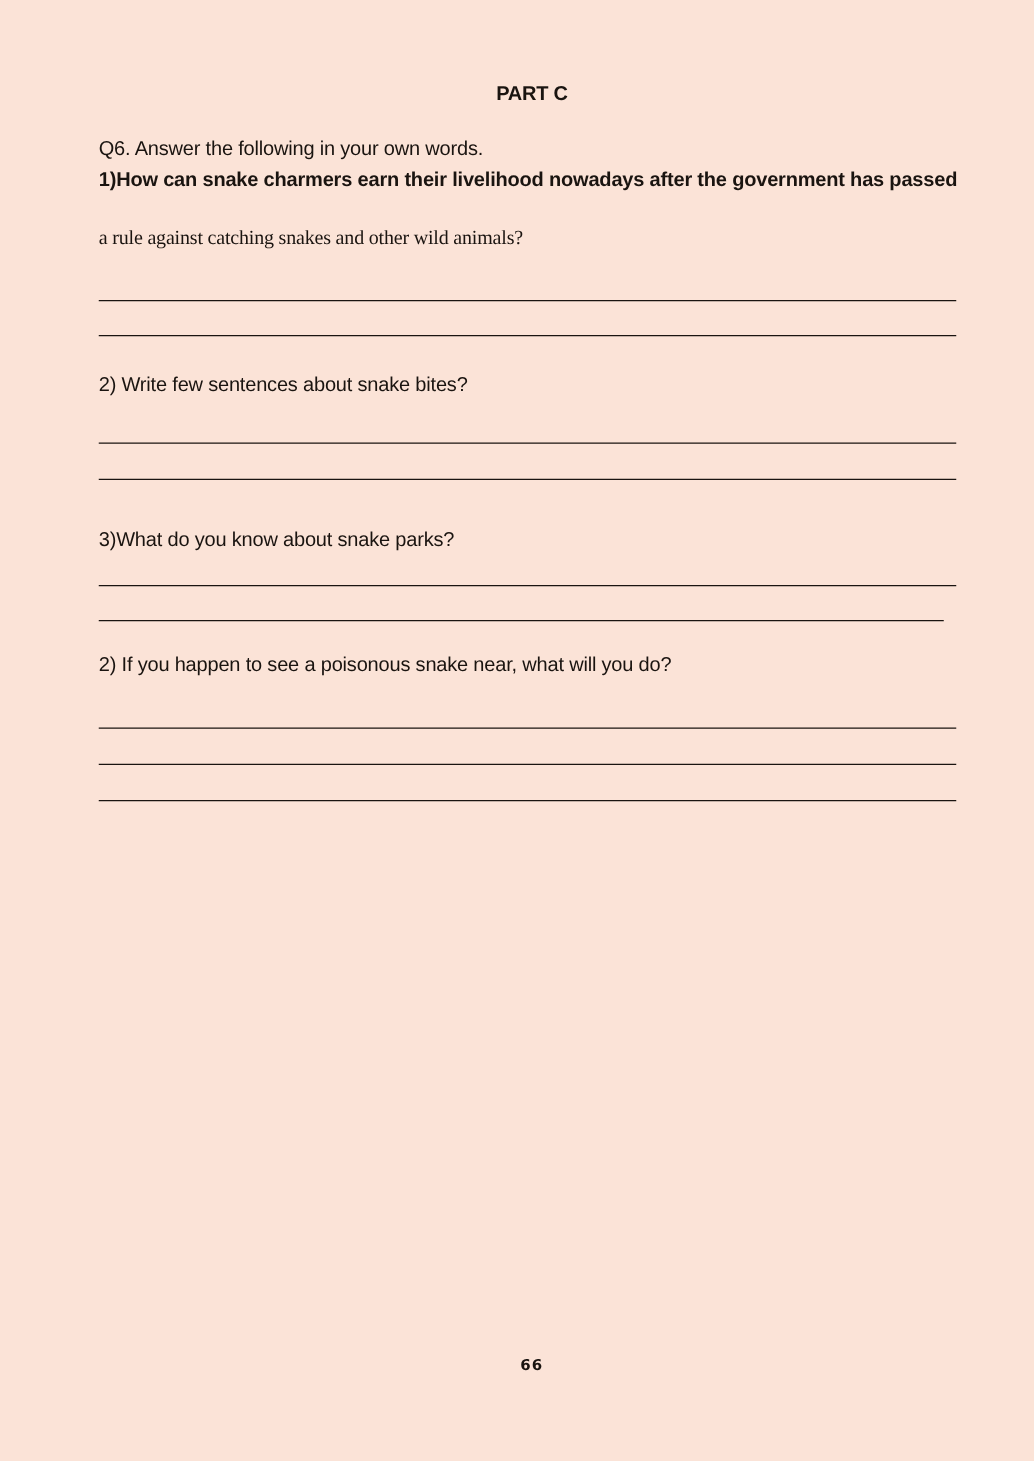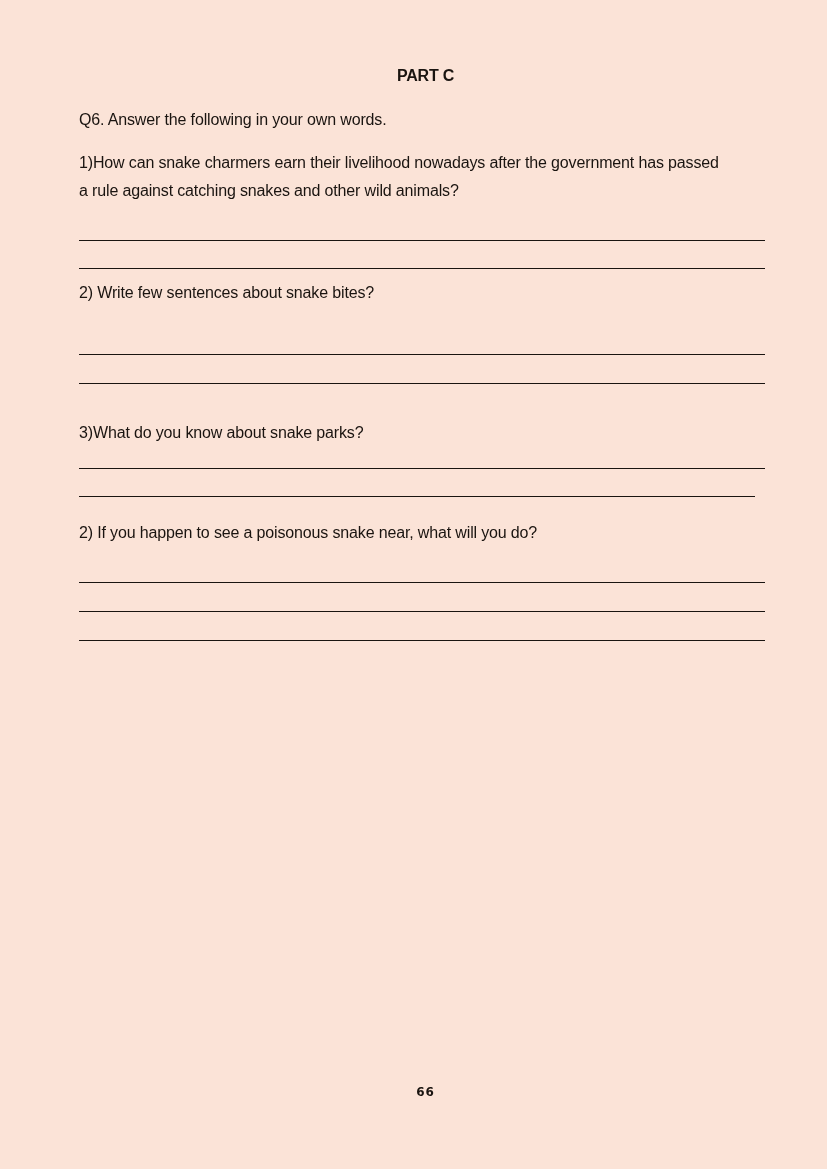--- a/index.html
+++ b/index.html
@@ -47,26 +47,26 @@
       letter-spacing: 1px;
     }
   </style>
 </head>
 <body>
 
 <div class="abs title">PART C</div>
 
 <div class="abs text" style="top:111px;">Q6. Answer the following in your own words.</div>
 
-<div class="abs text" style="top:154px;">1)How can snake charmers earn their livelihood nowadays after the government has passed</div>
-<div class="abs text" style="top:182px;">a rule against catching snakes and other wild animals?</div>
+<div class="abs text" style="top:136px;font-weight:bold;">1)How can snake charmers earn their livelihood nowadays after the government has passed</div>
+<div class="abs text" style="top:182px;font-family:Liberation Serif, serif;">a rule against catching snakes and other wild animals?</div>
 <div class="abs line" style="top:240px;"></div>
 <div class="abs line" style="top:268px;"></div>
 
-<div class="abs text" style="top:284px;">2) Write few sentences about snake bites?</div>
+<div class="abs text" style="top:300px;">2) Write few sentences about snake bites?</div>
 <div class="abs line" style="top:354px;"></div>
 <div class="abs line" style="top:383px;"></div>
 
 <div class="abs text" style="top:424px;">3)What do you know about snake parks?</div>
 <div class="abs line" style="top:468px;"></div>
 <div class="abs line short" style="top:496px;"></div>
 
 <div class="abs text" style="top:524px;">2) If you happen to see a poisonous snake near, what will you do?</div>
 <div class="abs line" style="top:582px;"></div>
 <div class="abs line" style="top:611px;"></div>

